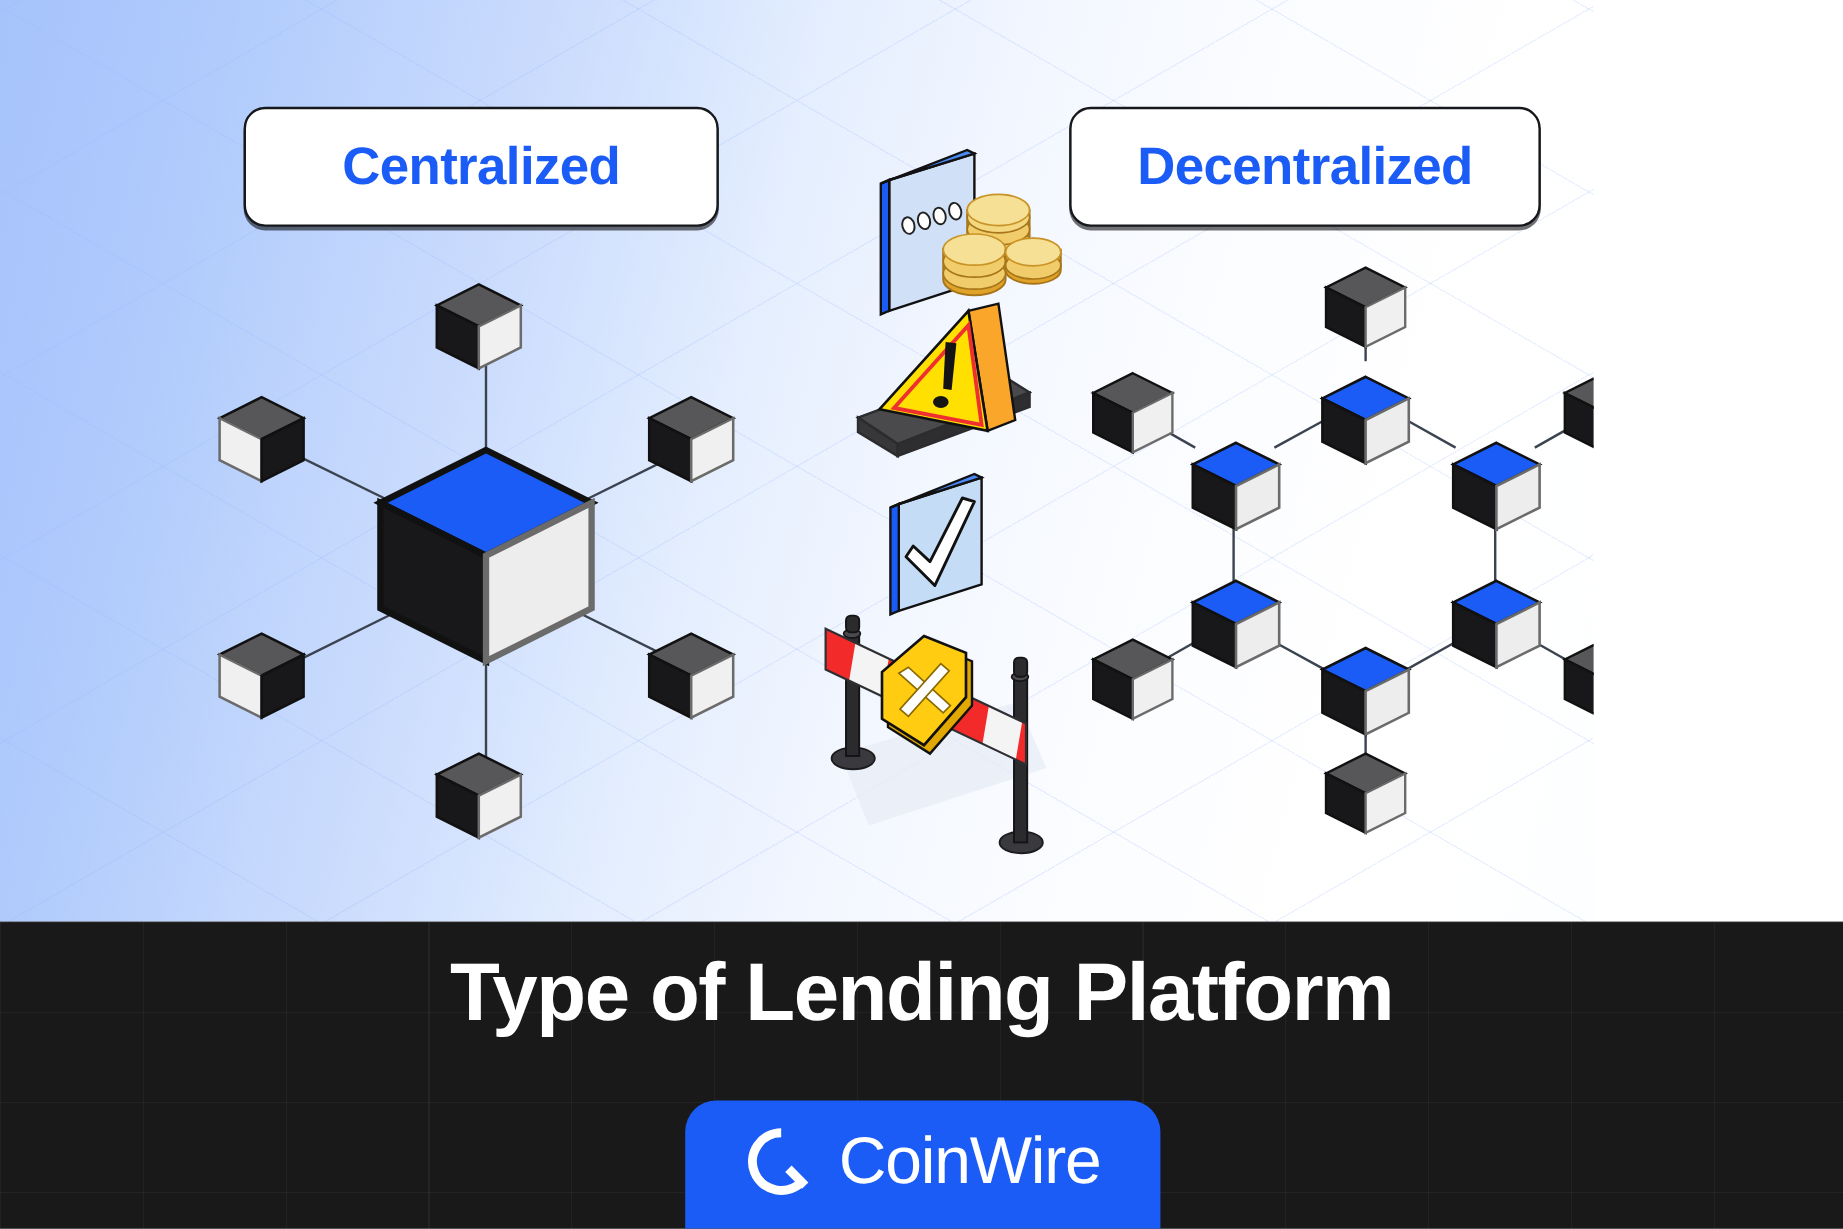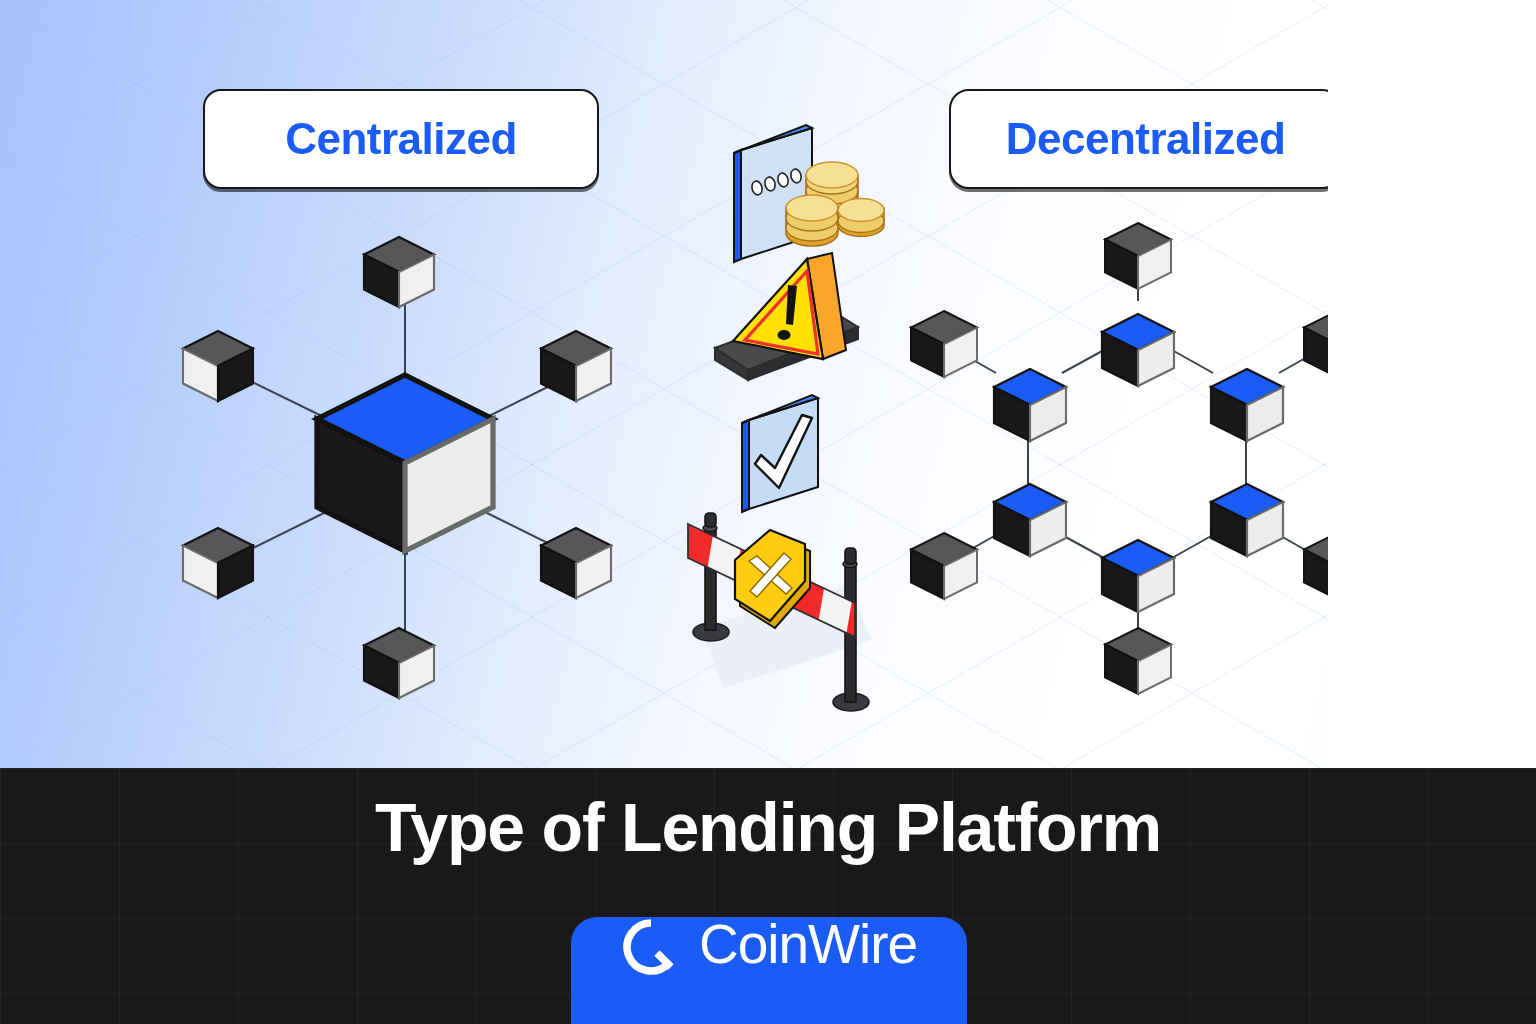--- a/index.html
+++ b/index.html
@@ -51,21 +51,21 @@
     box-sizing:border-box;
   }
   .pill span{
     color:#1a5cf5;
     font-weight:bold;
     font-size:44px;
     letter-spacing:-.5px;
     line-height:1;
   }
   #pill-centralized{left:203px;top:89px;width:396px;height:100px;}
-  #pill-decentralized{left:949px;top:89px;width:393px;height:100px;border-radius:20px;}
+  #pill-decentralized{left:891px;top:89px;width:393px;height:100px;}
 
   
   .scene{position:absolute;left:0;top:0;width:1536px;height:768px;overflow:visible;}
 
   
   #footer{
     position:absolute;left:0;top:768px;width:1536px;height:328px;
     background:#191919;overflow:hidden;
   }
   #footer-grid{
@@ -76,21 +76,21 @@
     pointer-events:none;
   }
   #footer-title{
     position:absolute;left:0;right:0;top:22px;
     text-align:center;color:#ffffff;
     font-size:68px;font-weight:bold;letter-spacing:-1.2px;line-height:1.1;
   }
   #logo-badge{
     position:absolute;left:571px;top:917px;width:396px;height:107px;
     background:#1a5cf5;border-radius:26px 26px 0 0;
-    display:flex;align-items:flex-start;justify-content:center;gap:18px;
+    display:flex;align-items:center;justify-content:center;gap:18px;
     box-sizing:border-box;padding-bottom:6px;
   }
   #logo-text{
     color:#ffffff;font-size:55px;font-weight:normal;letter-spacing:-1px;line-height:1;
   }
 </style>
 </head>
 <body>
 
 <div id="stage">

